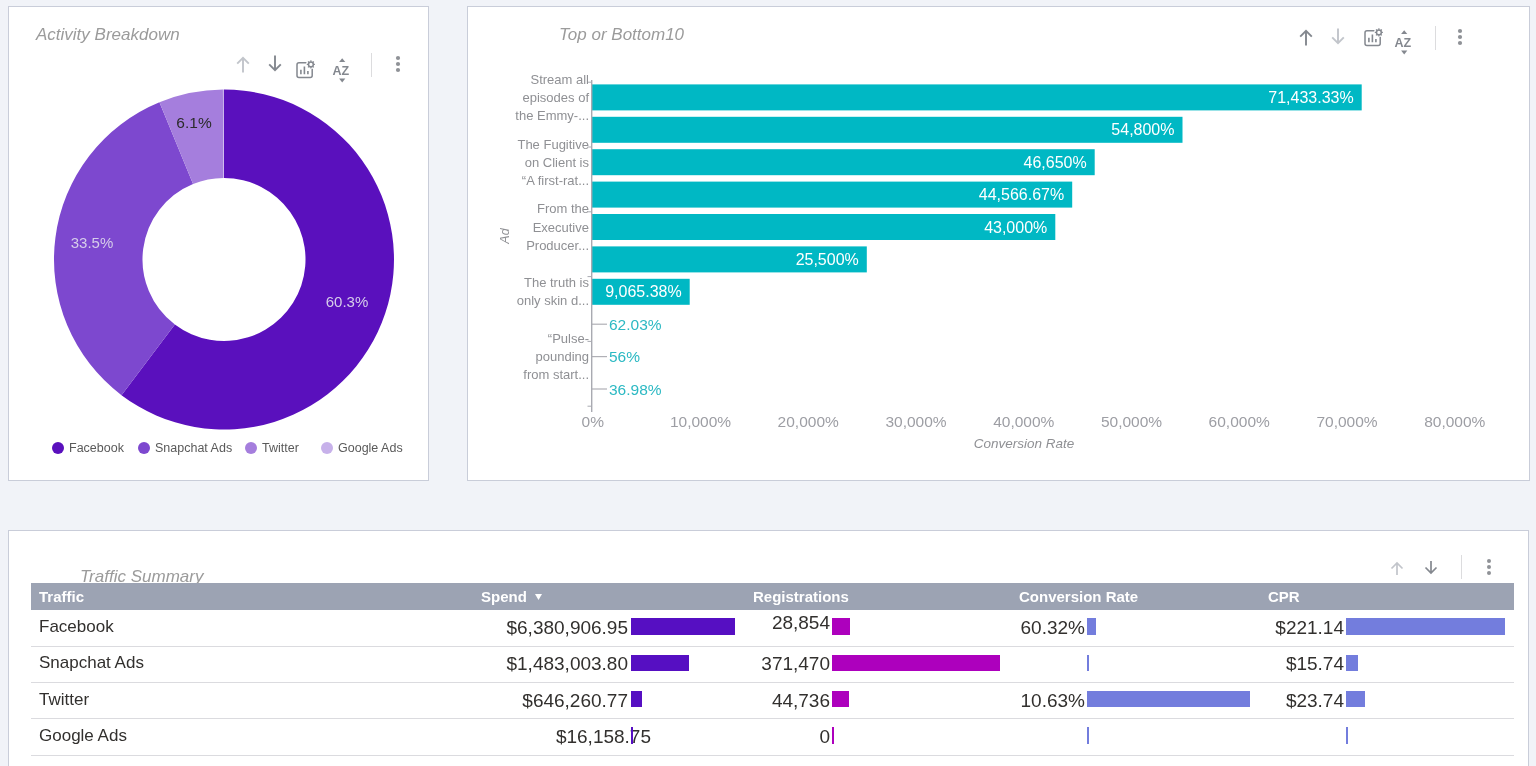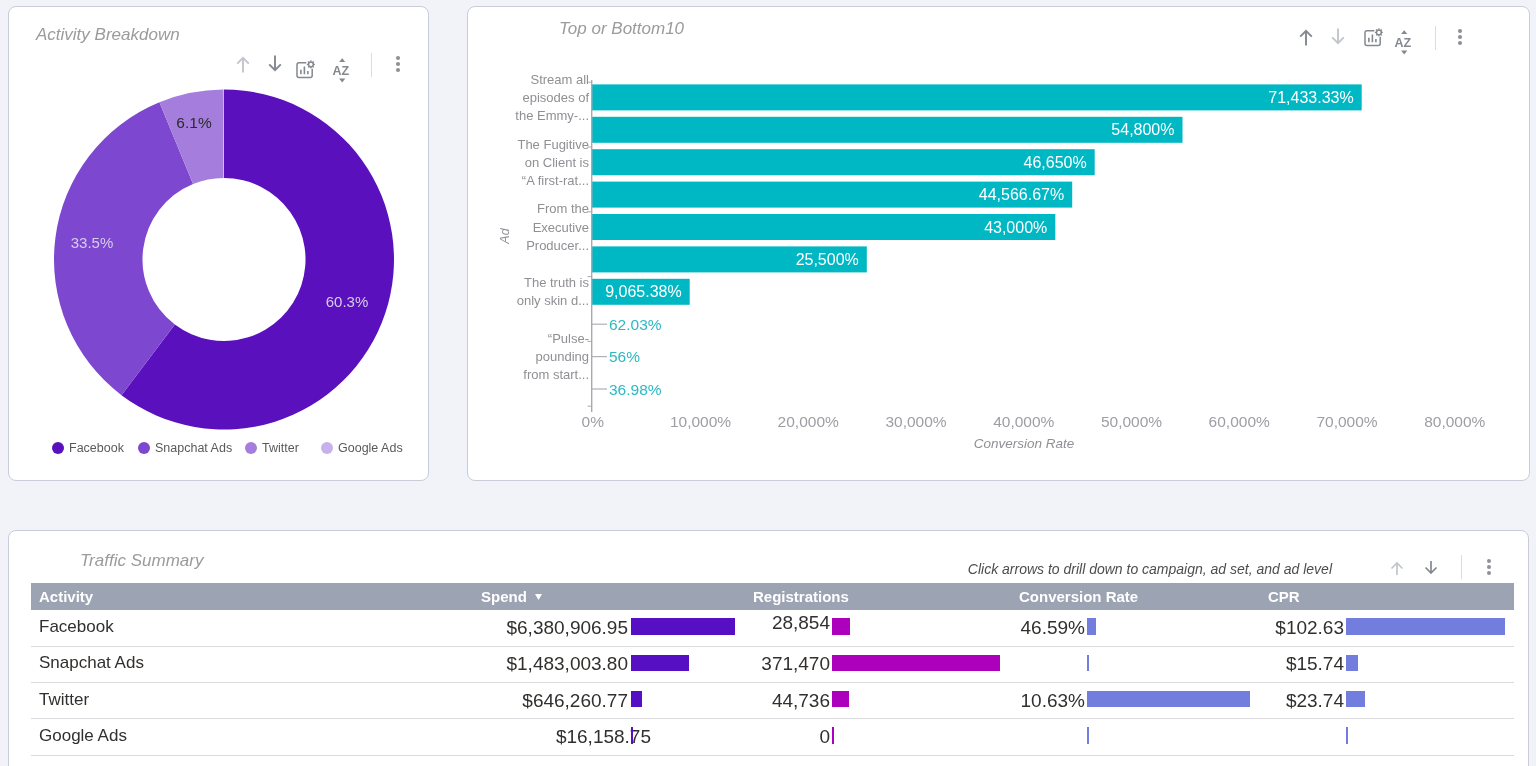--- a/index.html
+++ b/index.html
@@ -1,17 +1,17 @@
 <!DOCTYPE html>
 <html><head>
 <meta charset="utf-8">
 <style>
 html,body{margin:0;padding:0}
 body{width:1536px;height:766px;background:#f1f3f8;font-family:"Liberation Sans",sans-serif;position:relative;overflow:hidden}
-.card{position:absolute;background:#fff;border:1px solid #c9cdd9;border-radius:8px;box-sizing:border-box}
+.card{position:absolute;background:#fff;border:1px solid #c9cdd9;border-radius:0;box-sizing:border-box}
 .ctitle{position:absolute;font-style:italic;font-size:17px;color:#9b9b9b;white-space:nowrap}
 .abs{position:absolute}
 .ico{position:absolute;width:22px;height:22px}
 .vdiv{position:absolute;width:1px;background:#dcdcde}
 .legend{position:absolute;font-size:12.5px;color:#5a5a5a;white-space:nowrap}
 .ldot{display:inline-block;width:12px;height:12px;border-radius:50%;vertical-align:-2px;margin-right:5px}
 .th{position:absolute;color:#fff;font-weight:bold;font-size:15px;white-space:nowrap}
 .num{position:absolute;font-size:19px;color:#32302e;white-space:nowrap;transform:translateX(-100%)}
 .cell{position:absolute;font-size:17px;color:#32302e;white-space:nowrap}
 .bar{position:absolute;height:16.5px}
@@ -63,21 +63,21 @@
     <text x="186" y="121.5" font-size="15.5" fill="#2b2b2b" text-anchor="middle">6.1%</text>
   </svg>
 
   <div class="legend" style="left:43px;top:434px"><span class="ldot" style="background:#5a10bd"></span>Facebook</div>
   <div class="legend" style="left:129px;top:434px"><span class="ldot" style="background:#7d48cf"></span>Snapchat Ads</div>
   <div class="legend" style="left:236px;top:434px"><span class="ldot" style="background:#a57edd"></span>Twitter</div>
   <div class="legend" style="left:312px;top:434px"><span class="ldot" style="background:#c7b1ea"></span>Google Ads</div>
 </div>
 
 <div class="card" style="left:467px;top:6px;width:1063px;height:475px">
-  <div class="ctitle" style="left:91px;top:12px">Top or Bottom10</div>
+  <div class="ctitle" style="left:91px;top:18px">Top or Bottom10</div>
   <svg class="ico" style="left:827px;top:19px" viewBox="0 0 22 22">
       <path d="M11 19.5V4.8M5.2 10.6L11 4.8l5.8 5.8" fill="none" stroke="#84888f" stroke-width="1.9"></path>
     </svg>
   <svg class="ico" style="left:859px;top:19px" viewBox="0 0 22 22">
       <path d="M11 2.5v14.7M5.2 11.4l5.8 5.8 5.8-5.8" fill="none" stroke="#c2c5cb" stroke-width="1.9"></path>
     </svg>
   <svg class="ico" style="left:894px;top:20px" viewBox="0 0 22 22">
       <rect x="3" y="3.8" width="15.2" height="14.6" rx="2" fill="none" stroke="#84888f" stroke-width="1.5"></rect>
       <path d="M6.9 15.3v-4.6M10.4 15.3V7.6M13.9 15.3v-3.2" stroke="#84888f" stroke-width="1.6" fill="none"></path>
       <circle cx="16.9" cy="5.4" r="4.9" fill="#ffffff"></circle>
@@ -150,54 +150,53 @@
     <text x="556.8" y="420.5" font-size="15.5" fill="#9d9ea4" text-anchor="middle">40,000%</text>
     <text x="664.5" y="420.5" font-size="15.5" fill="#9d9ea4" text-anchor="middle">50,000%</text>
     <text x="772.2" y="420.5" font-size="15.5" fill="#9d9ea4" text-anchor="middle">60,000%</text>
     <text x="880.0" y="420.5" font-size="15.5" fill="#9d9ea4" text-anchor="middle">70,000%</text>
     <text x="987.8" y="420.5" font-size="15.5" fill="#9d9ea4" text-anchor="middle">80,000%</text>
     <text x="557" y="442" font-size="13.5" fill="#8f9094" font-style="italic" text-anchor="middle">Conversion Rate</text>
   </svg>
 </div>
 
 <div class="card" style="left:8px;top:530px;width:1521px;height:290px">
-  <div class="ctitle" style="left:71px;top:20px">Traffic Summary</div>
-  <div class="abs" style="right:196px;top:30px;font-style:italic;font-size:14px;color:#4d4d4d;white-space:nowrap">Click arrows to drill down to campaign, ad set, and ad level</div>
+  <div class="ctitle" style="left:71px;top:36px">Traffic Summary</div>
   <svg class="ico" style="left:1377px;top:26px" viewBox="0 0 22 22">
       <path d="M11 18V6M5.5 11.5l5.5-5.5 5.5 5.5" fill="none" stroke="#c2c5cb" stroke-width="1.7"></path>
     </svg>
   <svg class="ico" style="left:1411px;top:26px" viewBox="0 0 22 22">
       <path d="M11 4v12M5.5 10.5l5.5 5.5 5.5-5.5" fill="none" stroke="#84888f" stroke-width="1.7"></path>
     </svg>
   <div class="vdiv" style="left:1452px;top:24px;height:24px"></div>
   <svg class="ico" style="left:1469px;top:25px" viewBox="0 0 22 22">
       <g fill="#8f9297">
         <circle cx="11" cy="5" r="2.0"></circle>
         <circle cx="11" cy="11" r="2.0"></circle>
         <circle cx="11" cy="17" r="2.0"></circle>
       </g>
     </svg>
 
   <div class="abs" style="left:22px;top:52px;width:1483px;height:27px;background:#9ca3b3"></div>
-  <div class="th" style="left:30px;top:57px">Activity</div>
+  <div class="th" style="left:30px;top:57px">Traffic</div>
   <div class="th" style="left:472px;top:57px">Spend</div>
   <svg class="abs" style="left:526px;top:62.6px;width:7px;height:6px" viewBox="0 0 7 6">
       <path d="M0 0h7L3.5 6z" fill="#fff"></path>
     </svg>
   <div class="th" style="left:744px;top:57px">Registrations</div>
   <div class="th" style="left:1010px;top:57px">Conversion Rate</div>
   <div class="th" style="left:1259px;top:57px">CPR</div>
   <div class="cell" style="left:30px;top:86.2px">Facebook</div>
   <div class="num" style="left:619px;top:86.2px">$6,380,906.95</div>
   <div class="bar" style="left:622px;top:87.4px;width:104px;background:#560fc2"></div>
   <div class="num" style="left:821px;top:81px">28,854</div>
   <div class="bar" style="left:823px;top:87.4px;width:18px;background:#ad00bd"></div>
-  <div class="num" style="left:1076px;top:86.2px">46.59%</div>
+  <div class="num" style="left:1076px;top:86.2px">60.32%</div>
   <div class="bar" style="left:1078px;top:87.4px;width:9px;background:#737ddd"></div>
-  <div class="num" style="left:1335px;top:86.2px">$102.63</div>
+  <div class="num" style="left:1335px;top:86.2px">$221.14</div>
   <div class="bar" style="left:1337px;top:87.4px;width:159px;background:#737ddd"></div>
   <div class="sep" style="top:114.8px"></div>
   <div class="cell" style="left:30px;top:122.4px">Snapchat Ads</div>
   <div class="num" style="left:619px;top:122.4px">$1,483,003.80</div>
   <div class="bar" style="left:622px;top:123.6px;width:58px;background:#560fc2"></div>
   <div class="num" style="left:821px;top:122.4px">371,470</div>
   <div class="bar" style="left:823px;top:123.6px;width:168px;background:#ad00bd"></div>
   <div class="bar" style="left:1078px;top:123.6px;width:2px;background:#737ddd"></div>
   <div class="num" style="left:1335px;top:122.4px">$15.74</div>
   <div class="bar" style="left:1337px;top:123.6px;width:11.5px;background:#737ddd"></div>

